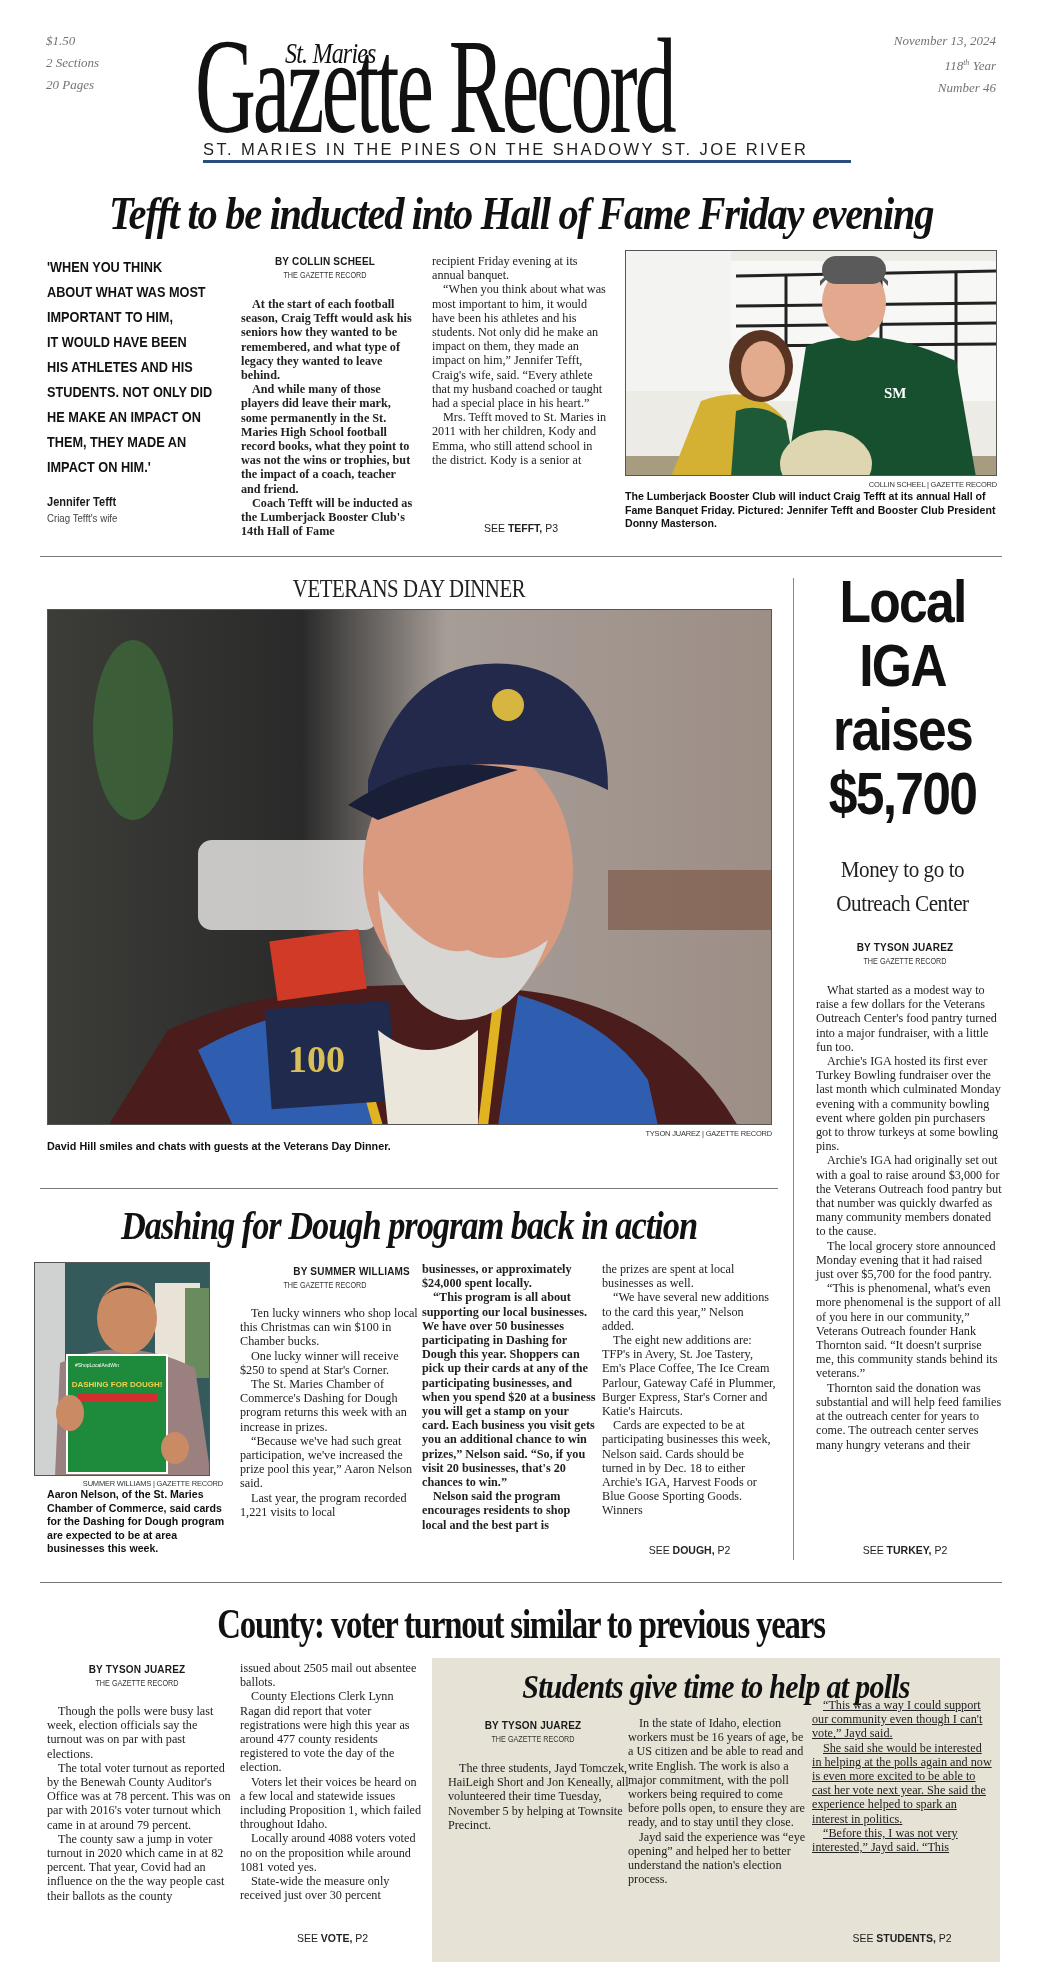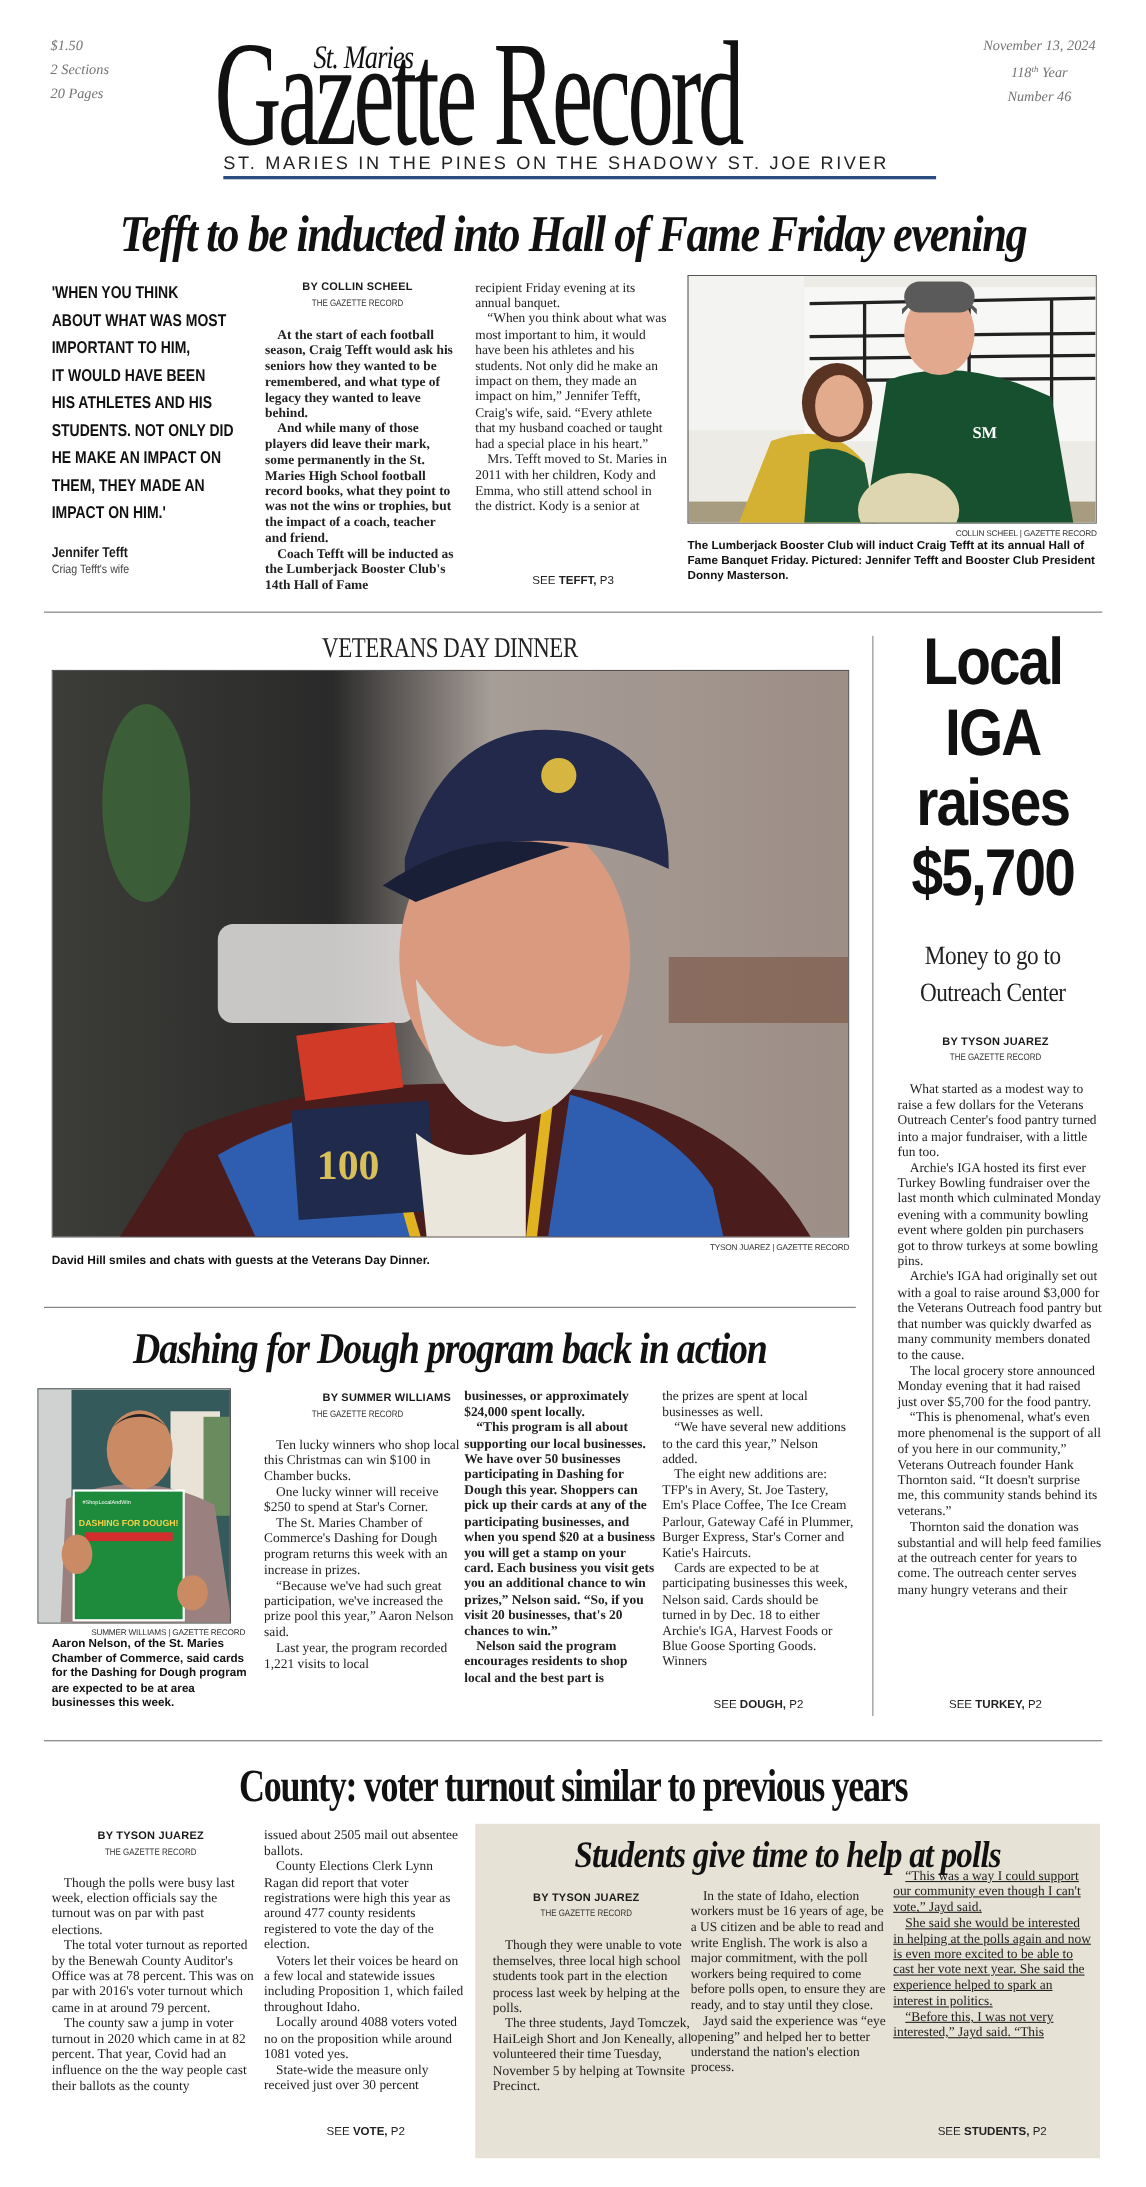--- a/index.html
+++ b/index.html
@@ -4,21 +4,21 @@
 <style>
   * { box-sizing: border-box; margin: 0; padding: 0; }
   html, body { width: 1042px; height: 1988px; background: #ffffff; overflow: hidden; }
   body { position: relative; font-family: "Liberation Serif", "DejaVu Serif", serif; color: #1a1a1a; }
 
   .abs { position: absolute; }
 
   
   .meta { font-family: "Liberation Serif", serif; font-style: italic; font-size: 13px; line-height: 22px; color: #737373; }
   .meta-left { left: 46px; top: 30px; }
-  .meta-right { right: 46px; top: 30px; text-align: center; }
+  .meta-right { right: 46px; top: 30px; text-align: right; }
   .meta sup { font-size: 8px; }
   .mast-small { left: 285px; top: 36px; font-style: italic; font-size: 30px; letter-spacing: -1px; transform: scaleX(0.8); transform-origin: left; color:#111; }
   .mast-title { left: 195px; top: 26px; width: 655px; height: 120px; font-size: 136px; line-height: 120px; letter-spacing: -5px; transform: scaleX(0.62) scaleY(1.0); transform-origin: left top; white-space: nowrap; color: #111; }
   .mast-tag { left: 203px; top: 140px; width: 648px; font-family: "Liberation Sans", sans-serif; font-size: 16.5px; letter-spacing: 2.4px; color: #222; white-space: nowrap; }
   .mast-rule { left: 203px; top: 160px; width: 648px; height: 3px; background: #2b4c7e; }
 
   
   .hl-italic { font-style: italic; color: #111; white-space: nowrap; text-align: center; }
   .hl1 { left: 40px; top: 186px; width: 962px; font-size: 47px; letter-spacing: -1.5px; transform: scaleX(0.86); transform-origin: center; }
 
@@ -286,21 +286,20 @@
     <span>SEE </span><b>VOTE,</b><span> P2</span>
   </div>
 </section>
 
 <section>
   <div class="abs sidebar-box"></div>
   <h3 class="abs hl-italic hl4">Students give time to help at polls</h3>
   <div class="abs byline" style="left:448px; top:1720px; width:170px;">BY TYSON JUAREZ</div>
   <div class="abs byline-org" style="left:448px; top:1734px; width:170px;">THE GAZETTE RECORD</div>
   <div class="abs body-col" style="left:448px; top:1761px; width:182px;">
-    <p>Though they were unable to vote themselves, three local high school students took part in the election process last week by helping at the polls.</p>
     <p>The three students, Jayd Tomczek, HaiLeigh Short and Jon Keneally, all volunteered their time Tuesday, November 5 by helping at Townsite Precinct.</p>
   </div>
   <div class="abs body-col" style="left:628px; top:1716px; width:182px;">
     <p>In the state of Idaho, election workers must be 16 years of age, be a US citizen and be able to read and write English. The work is also a major commitment, with the poll workers being required to come before polls open, to ensure they are ready, and to stay until they close.</p>
     <p>Jayd said the experience was “eye opening” and helped her to better understand the nation's election process.</p>
   </div>
   <div class="abs body-col" style="left:812px; top:1698px; width:180px;text-decoration:underline;">
     <p>“This was a way I could support our community even though I can't vote,” Jayd said.</p>
     <p>She said she would be interested in helping at the polls again and now is even more excited to be able to cast her vote next year. She said the experience helped to spark an interest in politics.</p>
     <p>“Before this, I was not very interested,” Jayd said. “This</p>

